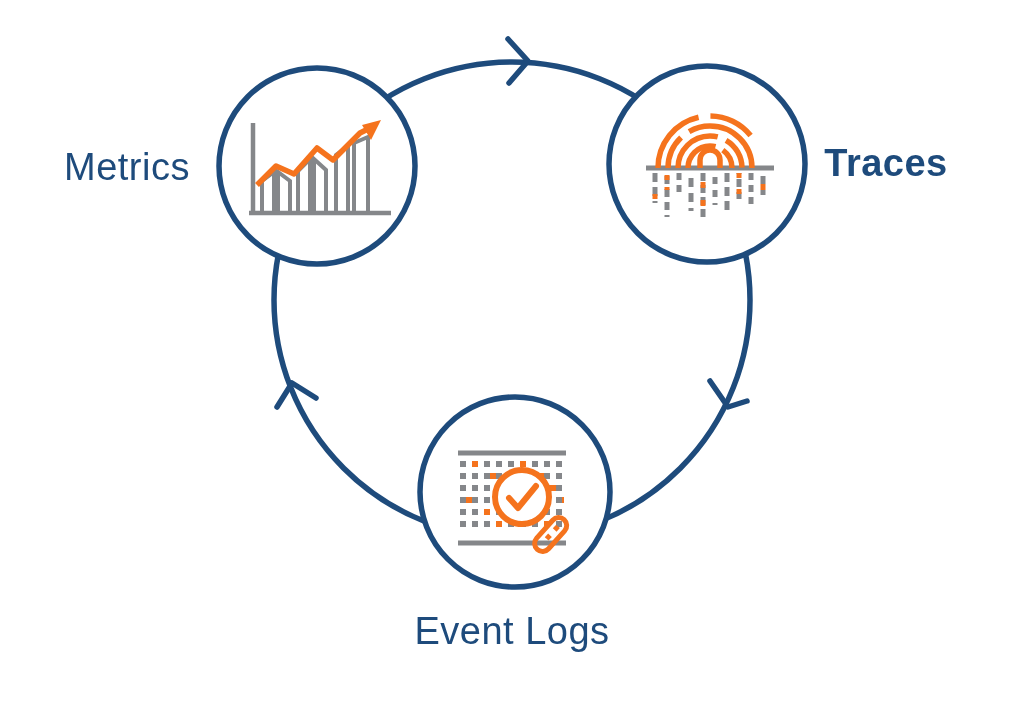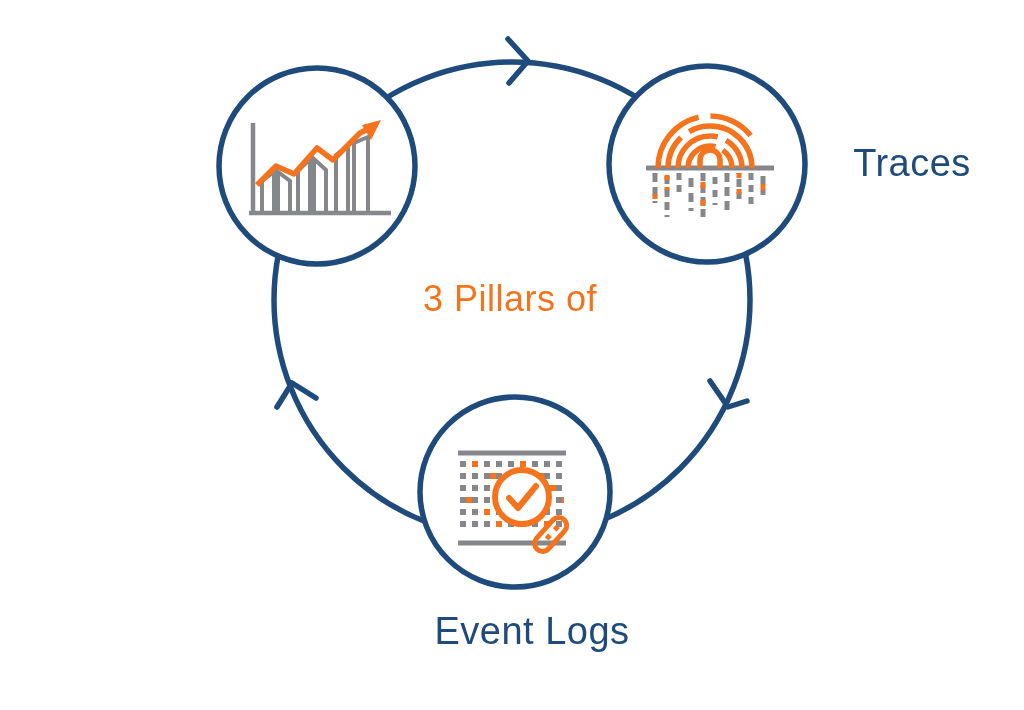--- a/index.html
+++ b/index.html
@@ -112,20 +112,20 @@
       <g transform="translate(552,533) rotate(42)">
         <rect x="-8" y="-18" width="16" height="40" rx="8" fill="#ffffff" class="stroke-orange" stroke="var(--orange)" stroke-width="5"></rect>
         <rect x="-2.5" y="-9" width="5" height="5" class="fill-orange"></rect>
         <rect x="-2.5" y="3" width="5" height="5" class="fill-orange"></rect>
       </g>
       <circle cx="522" cy="497" r="27" fill="#ffffff" stroke="var(--orange)" stroke-width="6"></circle>
       <polyline points="509,498 518,508 536,486" class="stroke-orange" stroke-width="6" stroke-linecap="round" stroke-linejoin="round"></polyline>
     </g>
   </svg>
 
-  <div class="label" style="left:912px;top:163px;">Traces</div>
-  <div class="label" style="left:512px;top:631px;margin-left:20px;">Event Logs</div>
+  <div class="label" style="left:127px;top:167px;">Metrics</div>
+  <div class="label" style="left:886px;top:163px;font-weight:bold;">Traces</div>
+  <div class="label" style="left:512px;top:631px;">Event Logs</div>
 
   <div class="center-title">
-    <div>3 Pillars of</div>
   </div>
 
 </div>
 
 </body></html>

